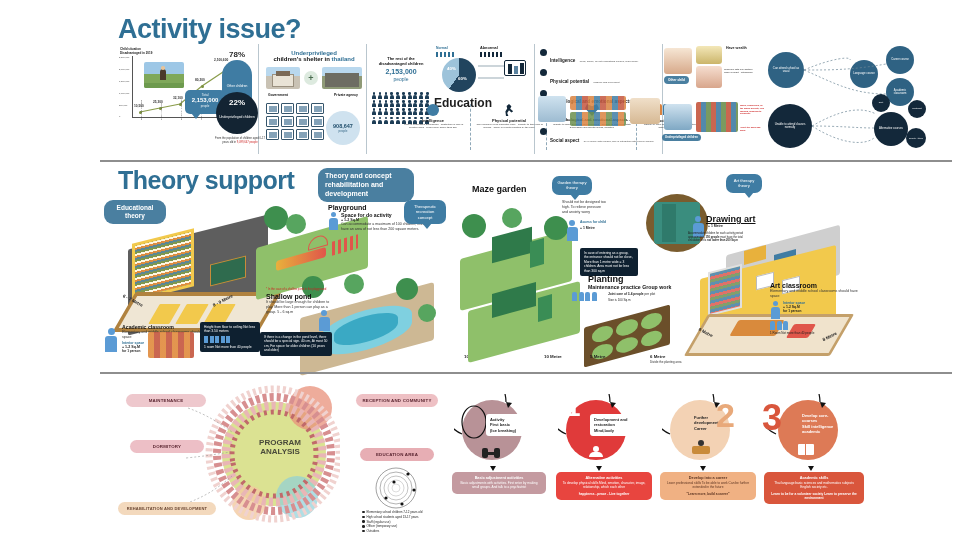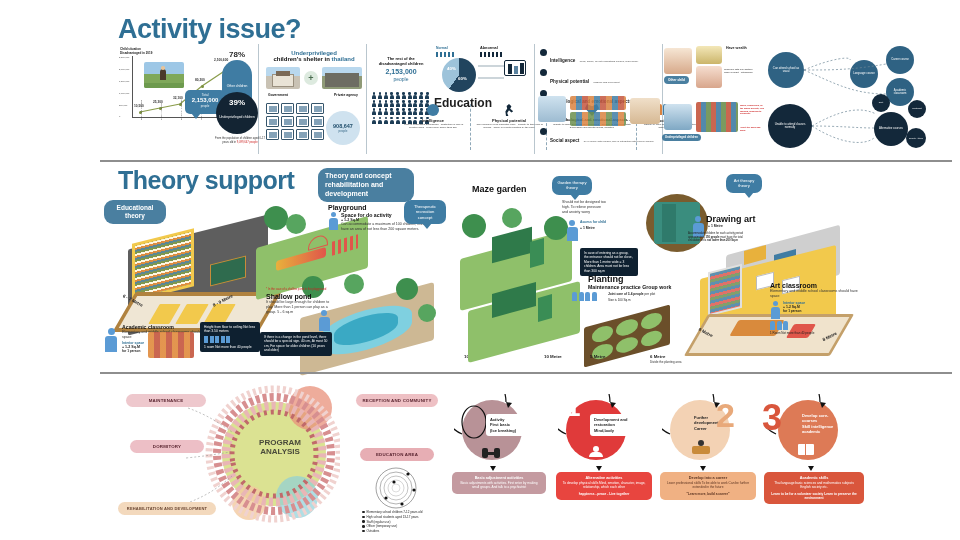--- a/index.html
+++ b/index.html
@@ -198,21 +198,21 @@
       <div style="font-size:6px;font-weight:bold;line-height:1.1;">2,153,000</div>
       <div style="font-size:2.8px;opacity:.9;">people</div>
       <div style="position:absolute;left:6px;bottom:-5px;width:0;height:0;border-left:5px solid transparent;border-right:5px solid transparent;border-top:6px solid #3f7ca3;"></div>
     </div>
 
     <div class="capsule" style="left:222px;top:60px;width:30px;height:66px;background:#3f7ca3;">
       <div class="pct" style="position:absolute;left:0;right:0;top:-10px;color:#2a2a2a;">78%</div>
       <div class="pct-sm" style="position:absolute;left:0;right:0;top:24px;">Other children</div>
     </div>
     <div class="capsule cap-dark" style="left:216px;top:92px;width:42px;height:42px;border-radius:21px;">
-      <div class="pct" style="position:absolute;left:0;right:0;top:6px;">39%</div>
+      <div class="pct" style="position:absolute;left:0;right:0;top:6px;">22%</div>
       <div class="pct-sm" style="position:absolute;left:3px;right:3px;top:24px;line-height:1.2;">Underprivileged children</div>
     </div>
     <div style="position:absolute;left:212px;top:137px;width:56px;font-size:2.7px;line-height:1.3;color:#333;text-align:center;">
       <span>From the population</span>
       <span>of children aged 0-17 years old in</span>
       <span class="redtext">9,099,647 people</span>
     </div>
 
     <div style="position:absolute;left:266px;top:50px;width:96px;">
       <div style="text-align:center;font-size:6px;font-weight:bold;color:#2f6f94;">Underprivileged</div>
@@ -714,21 +714,21 @@
       <div style="position:absolute;left:26px;top:34px;width:22px;height:14px;background:#e8b13c;transform:skewY(-15deg);"></div>
       <div style="position:absolute;left:56px;top:38px;width:22px;height:14px;background:#3f7ca3;transform:skewY(-15deg);"></div>
       <div style="position:absolute;left:84px;top:44px;width:22px;height:14px;background:#5b9bd5;transform:skewY(-15deg);"></div>
       <div style="position:absolute;left:44px;top:54px;width:22px;height:14px;background:#e0564a;transform:skewY(-15deg);"></div>
     </div>
     <div class="speech" style="left:726px;top:12px;width:36px;">Art therapy theory</div>
     <div class="stickfig" style="left:692px;top:54px;width:12px;">
       <div class="h" style="width:6px;height:6px;"></div>
       <div class="b" style="width:11px;height:14px;margin:1px auto 0;"></div>
     </div>
-    <div class="lbl-h" style="position:absolute;left:706px;top:52px;">Drawing art</div>
+    <div class="lbl-h" style="position:absolute;left:706px;top:52px;text-decoration:underline;">Drawing art</div>
     <div style="position:absolute;left:708px;top:62px;font-size:3.4px;font-weight:bold;">+ 1 Metre</div>
     <div style="position:absolute;left:688px;top:70px;width:58px;font-size:2.7px;line-height:1.3;color:#222;">
       <span>Accommodate children for each activity period approximately</span>
       <b>150 people</b>
       <span>must have the total circulation area</span>
       <b>not lower than 200 Sq.m</b>
     </div>
 
     <div class="lbl-h" style="position:absolute;left:588px;top:112px;">Planting</div>
     <div class="lbl-s" style="position:absolute;left:588px;top:122px;">Maintenance practice Group work</div>

